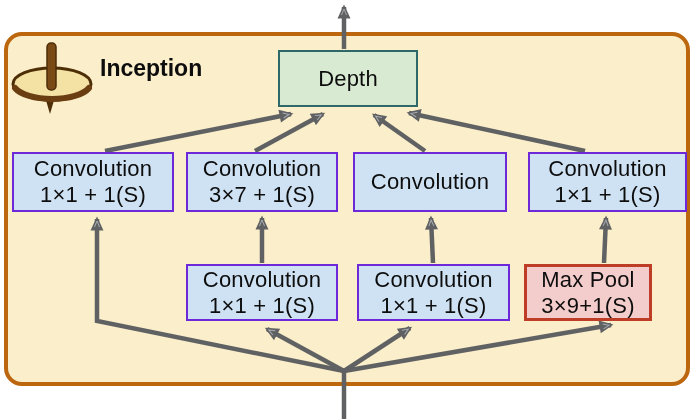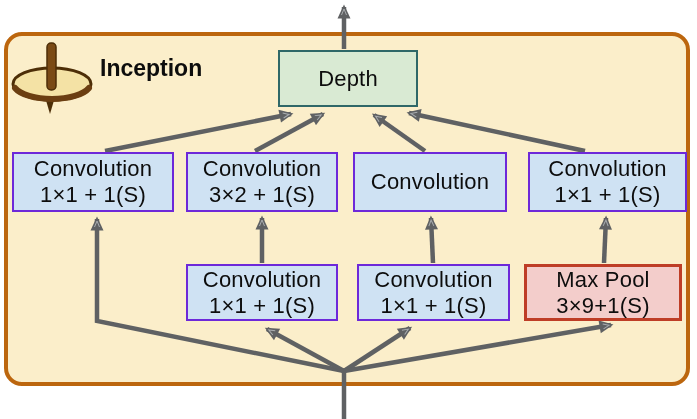--- a/index.html
+++ b/index.html
@@ -78,36 +78,36 @@
   <div class="node concat" style="left:278px;top:50px;width:140px;height:57px;">
     <span>Depth</span>
   </div>
 
   <div class="node conv" style="left:12px;top:152px;width:162px;height:60px;">
     <span>Convolution</span>
     <span>1×1 + 1(S)</span>
   </div>
   <div class="node conv" style="left:186px;top:152px;width:152px;height:60px;">
     <span>Convolution</span>
-    <span>3×2 + 1(S)</span>
+    <span>3×7 + 1(S)</span>
   </div>
   <div class="node conv" style="left:353px;top:152px;width:154px;height:60px;">
     <span>Convolution</span>
   </div>
   <div class="node conv" style="left:528px;top:152px;width:159px;height:60px;">
     <span>Convolution</span>
     <span>1×1 + 1(S)</span>
   </div>
 
   <div class="node conv" style="left:186px;top:264px;width:152px;height:57px;">
     <span>Convolution</span>
     <span>1×1 + 1(S)</span>
   </div>
   <div class="node conv" style="left:357px;top:264px;width:153px;height:57px;">
     <span>Convolution</span>
     <span>1×1 + 1(S)</span>
   </div>
-  <div class="node pool" style="left:524px;top:264px;width:158px;height:57px;">
+  <div class="node pool" style="left:524px;top:264px;width:128px;height:57px;">
     <span>Max Pool</span>
     <span>3×9+1(S)</span>
   </div>
 
 </div>
 
 </body></html>

